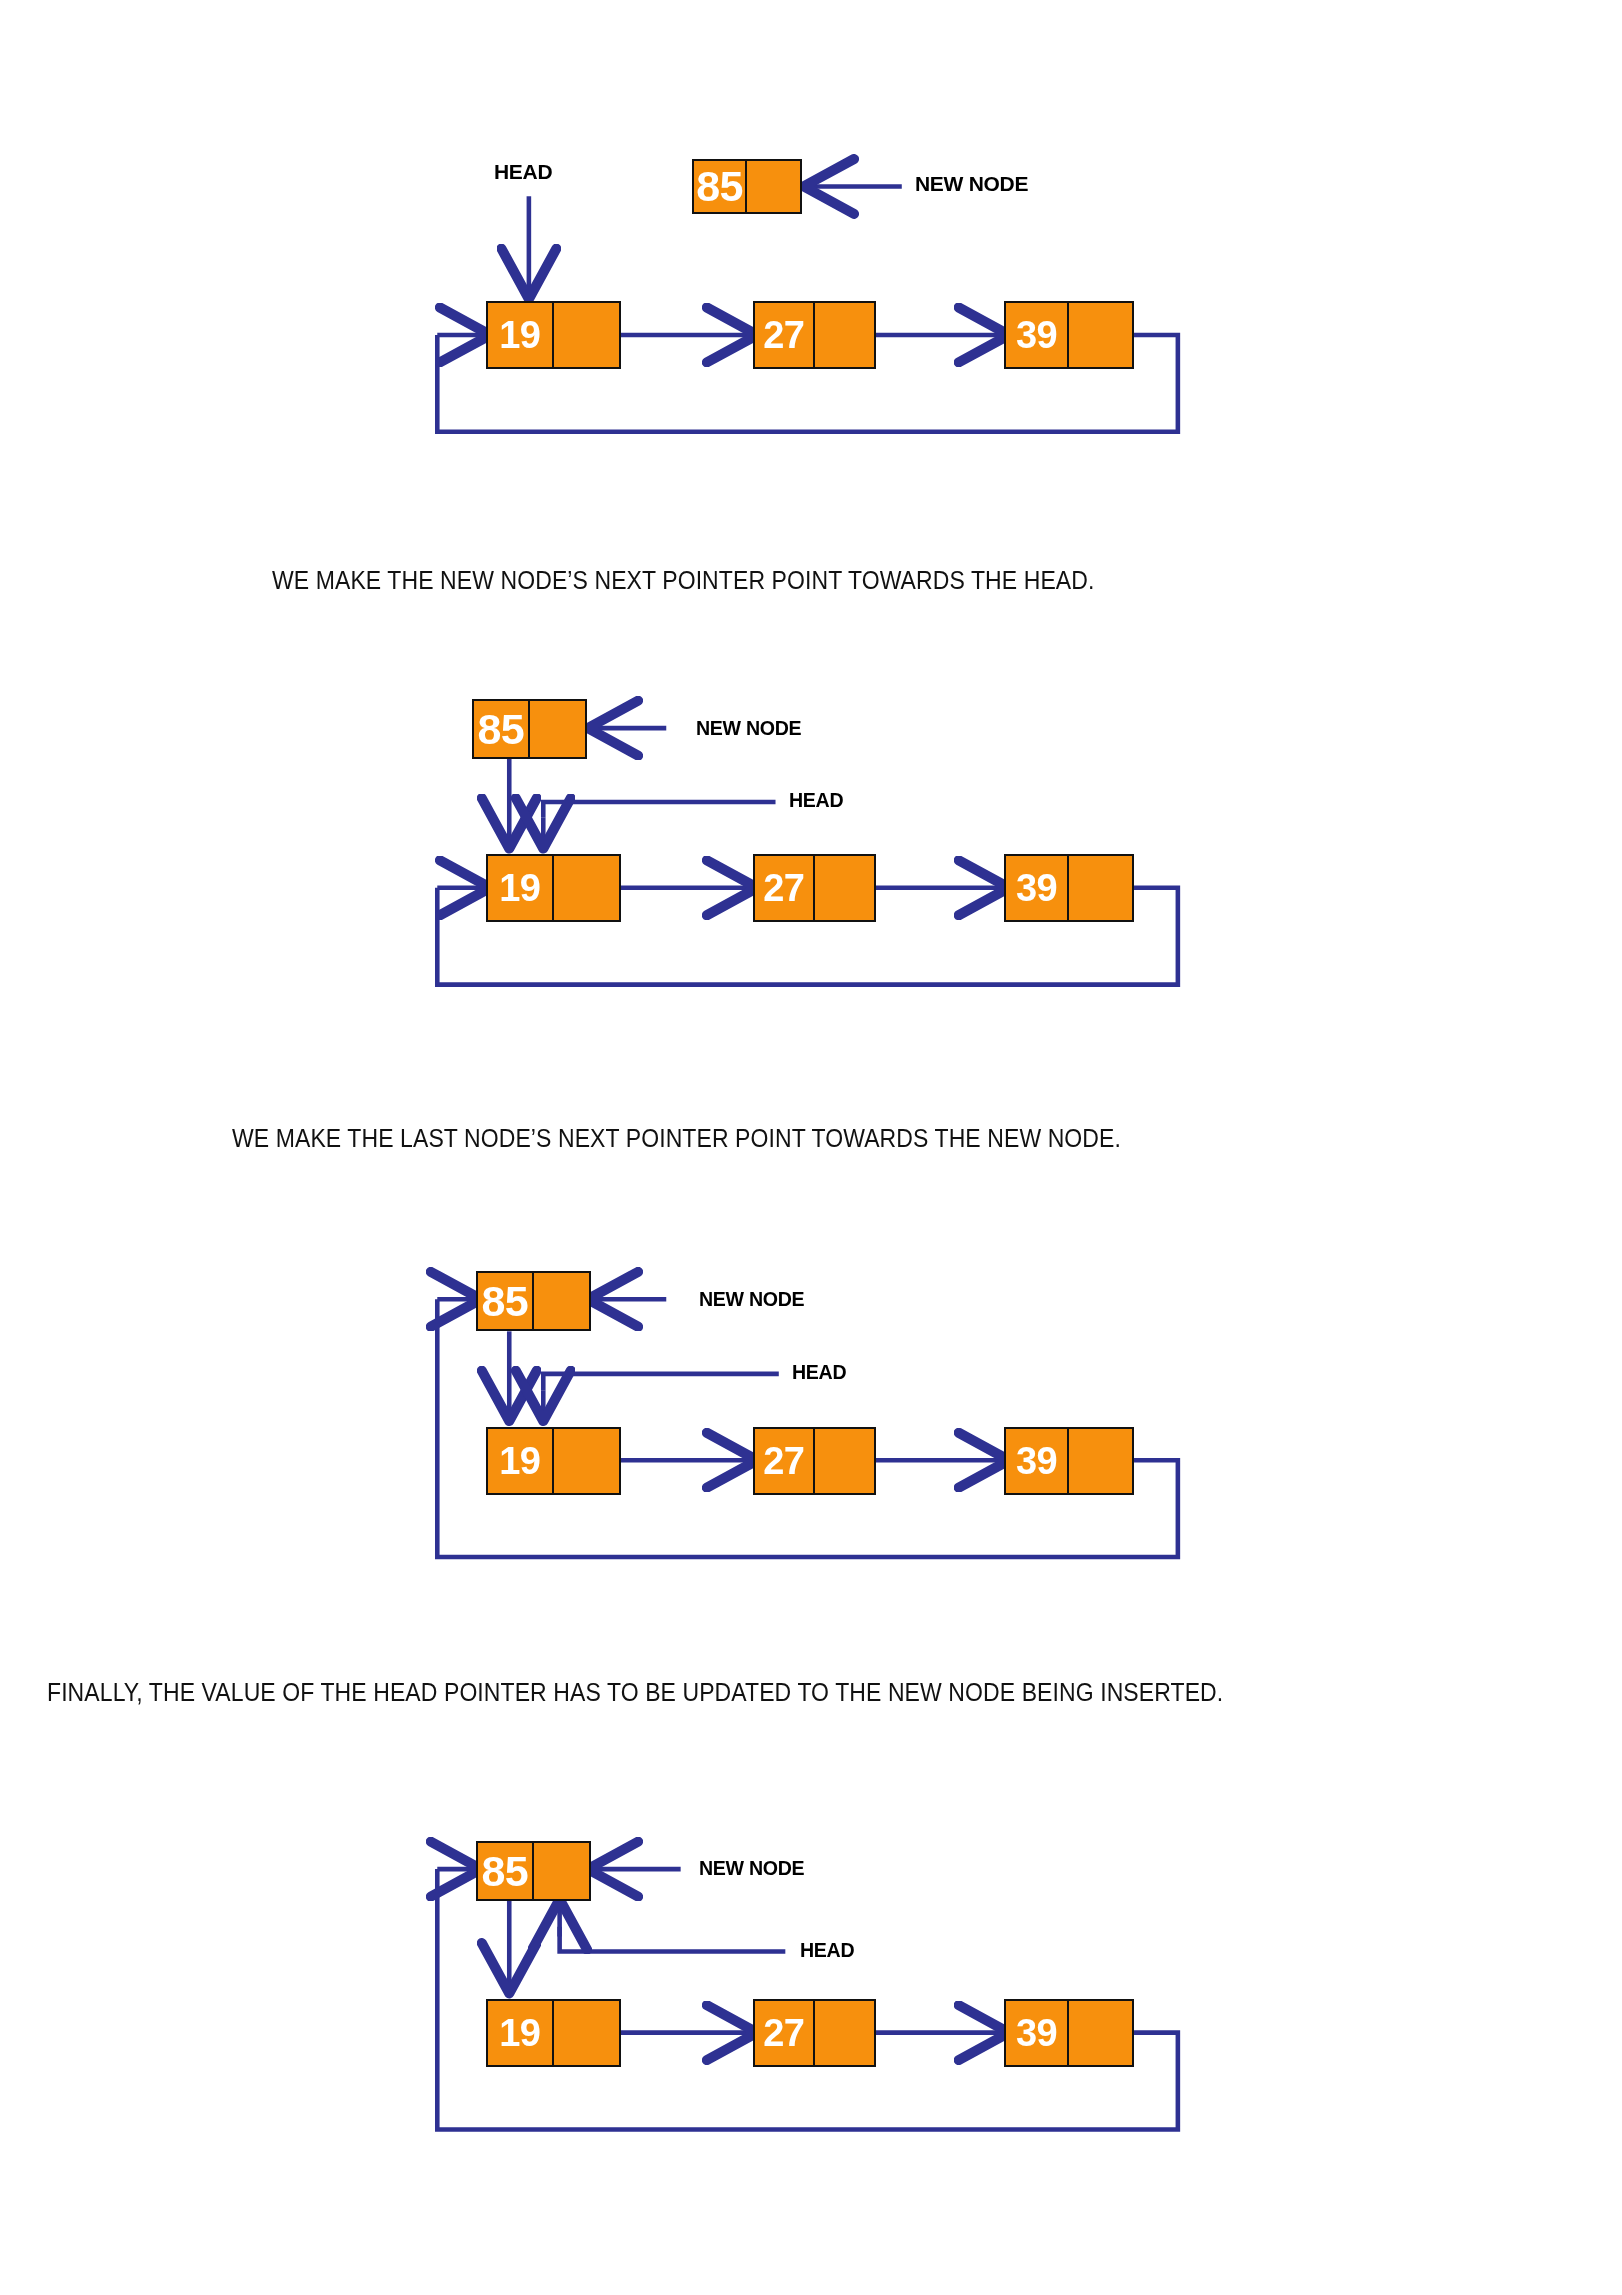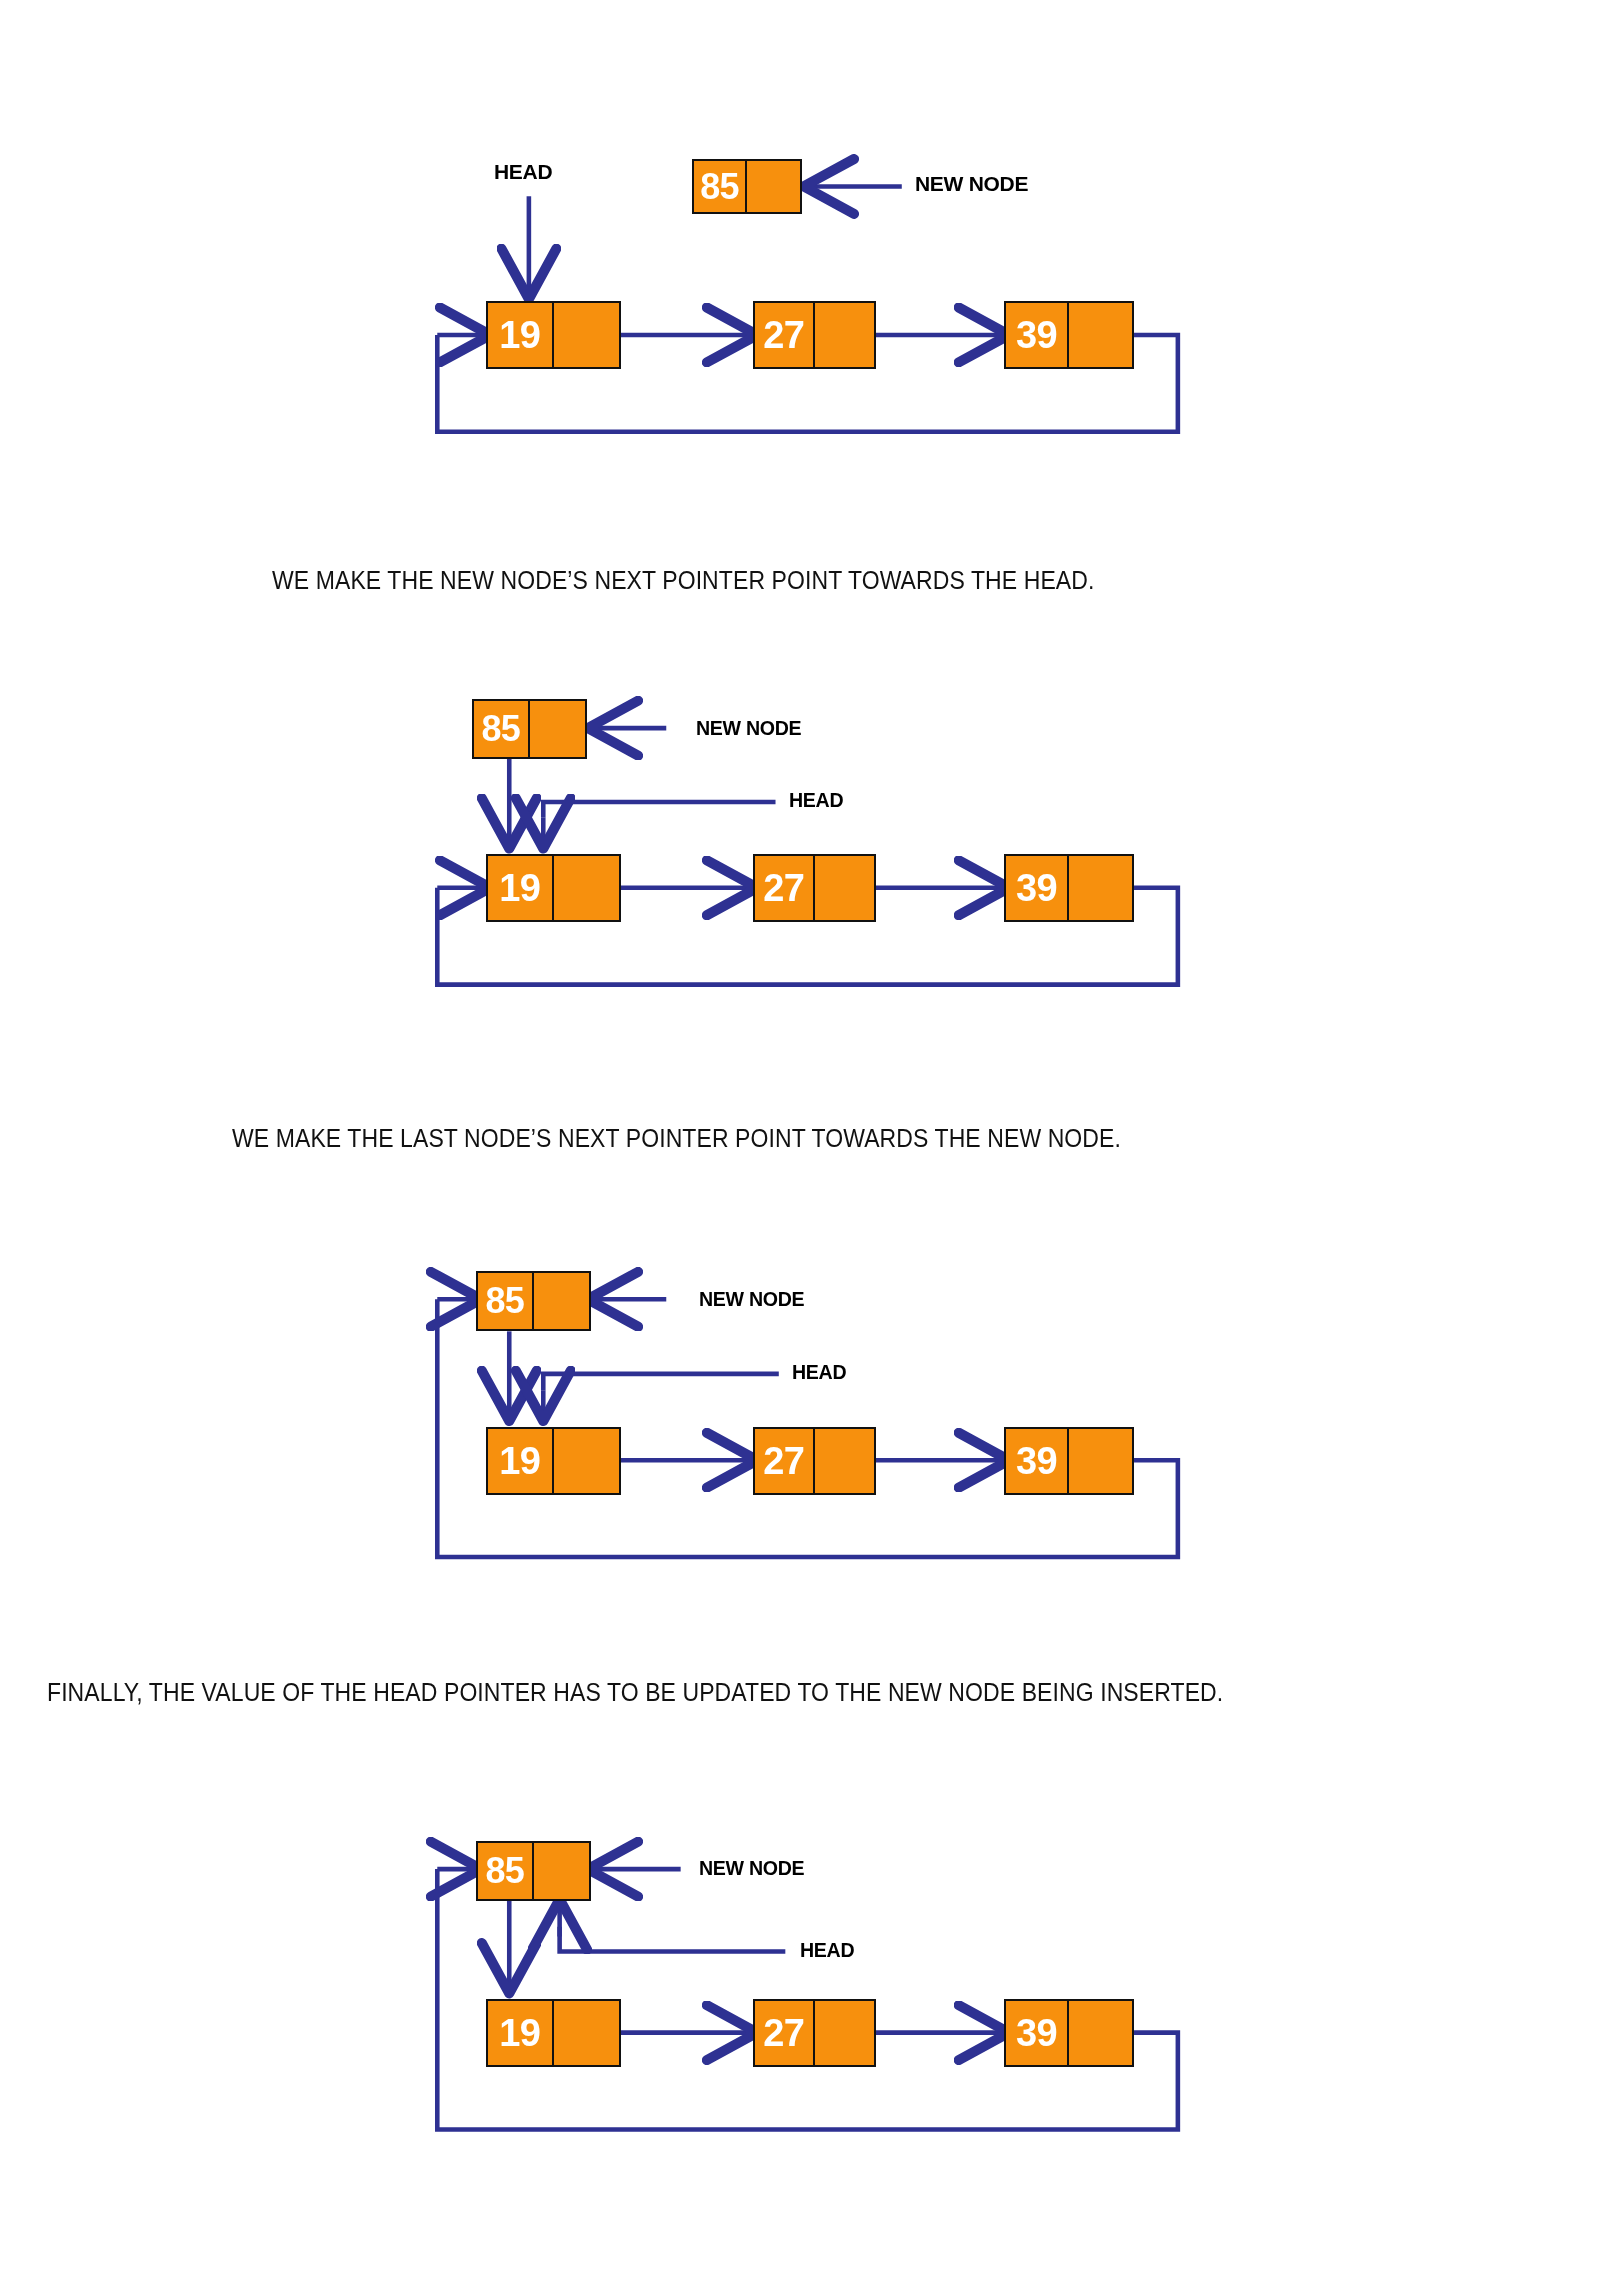--- a/index.html
+++ b/index.html
@@ -50,21 +50,21 @@
     align-items: center;
     justify-content: center;
     color: #ffffff;
     font-weight: bold;
     letter-spacing: -0.7px;
   }
   .node .next-cell {
     flex: 1 1 auto;
   }
   .node.n-main .data-cell { font-size: 38px; }
-  .node.n-new  .data-cell { font-size: 36px; }
+  .node.n-new  .data-cell { font-size: 43px; }
 
   
   .lbl {
     position: absolute;
     font-family: "Liberation Sans", sans-serif;
     font-weight: bold;
     color: #000000;
     white-space: nowrap;
     letter-spacing: -0.3px;
   }

